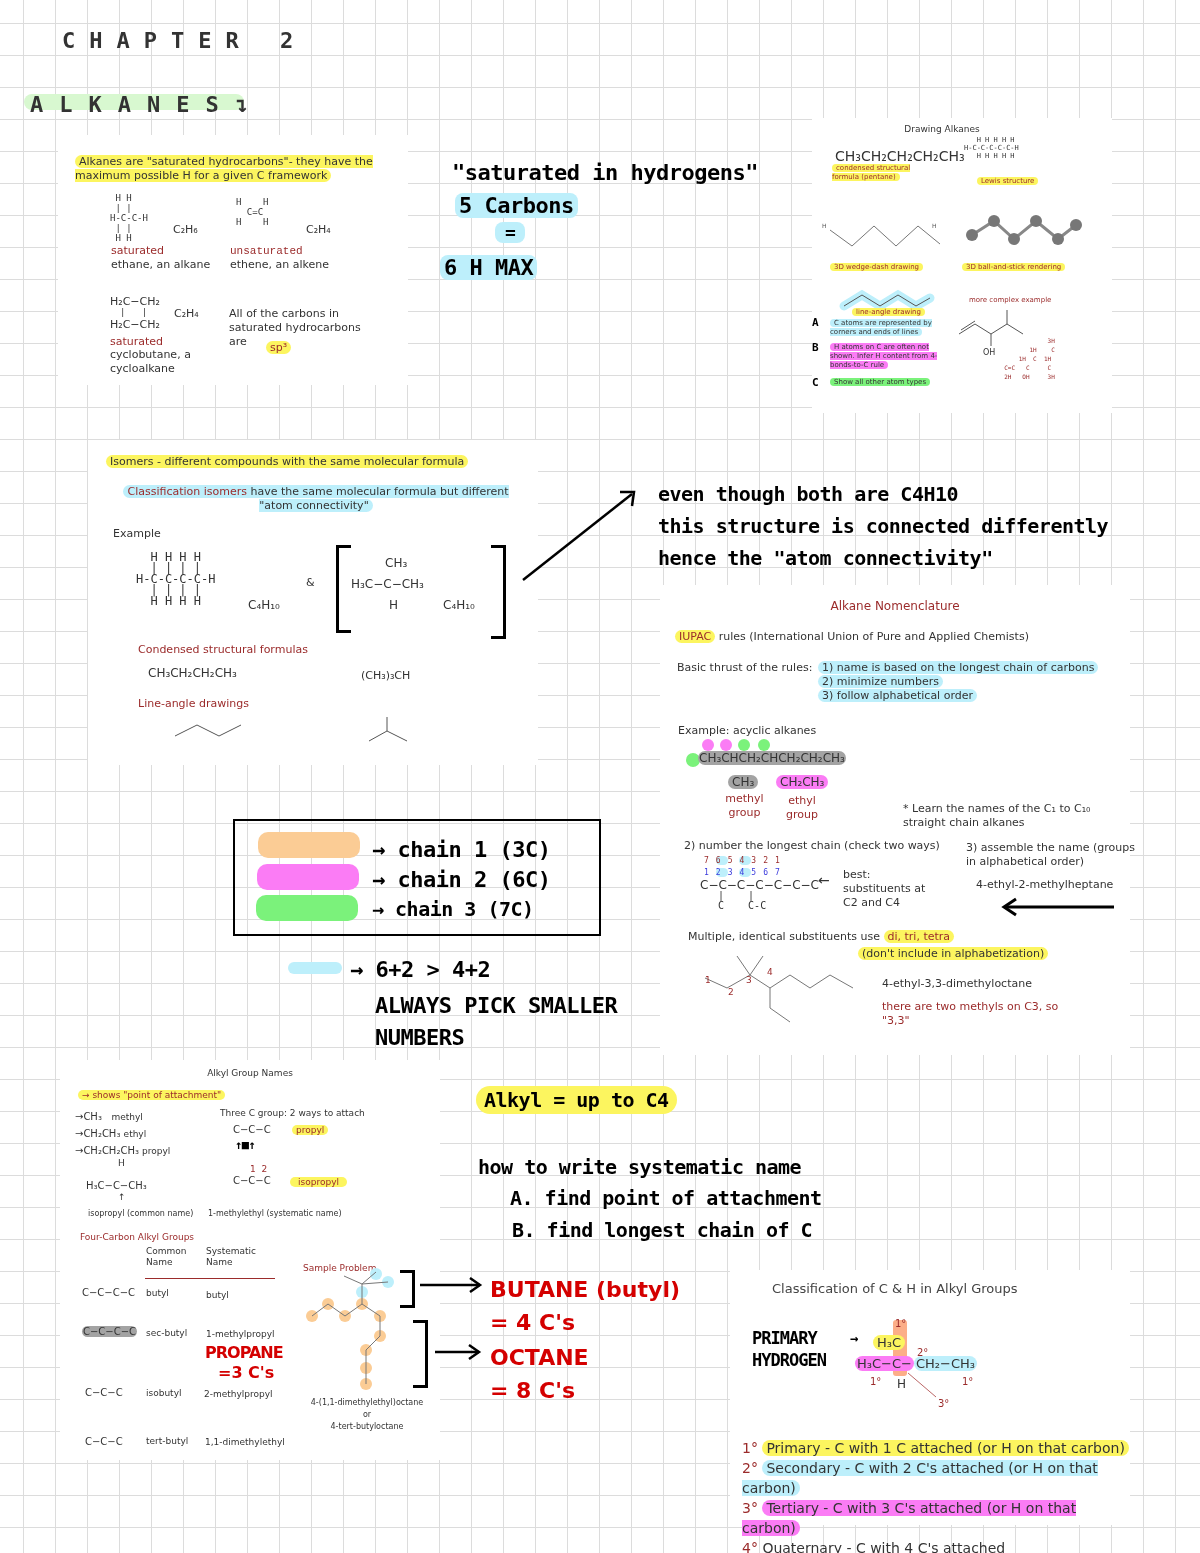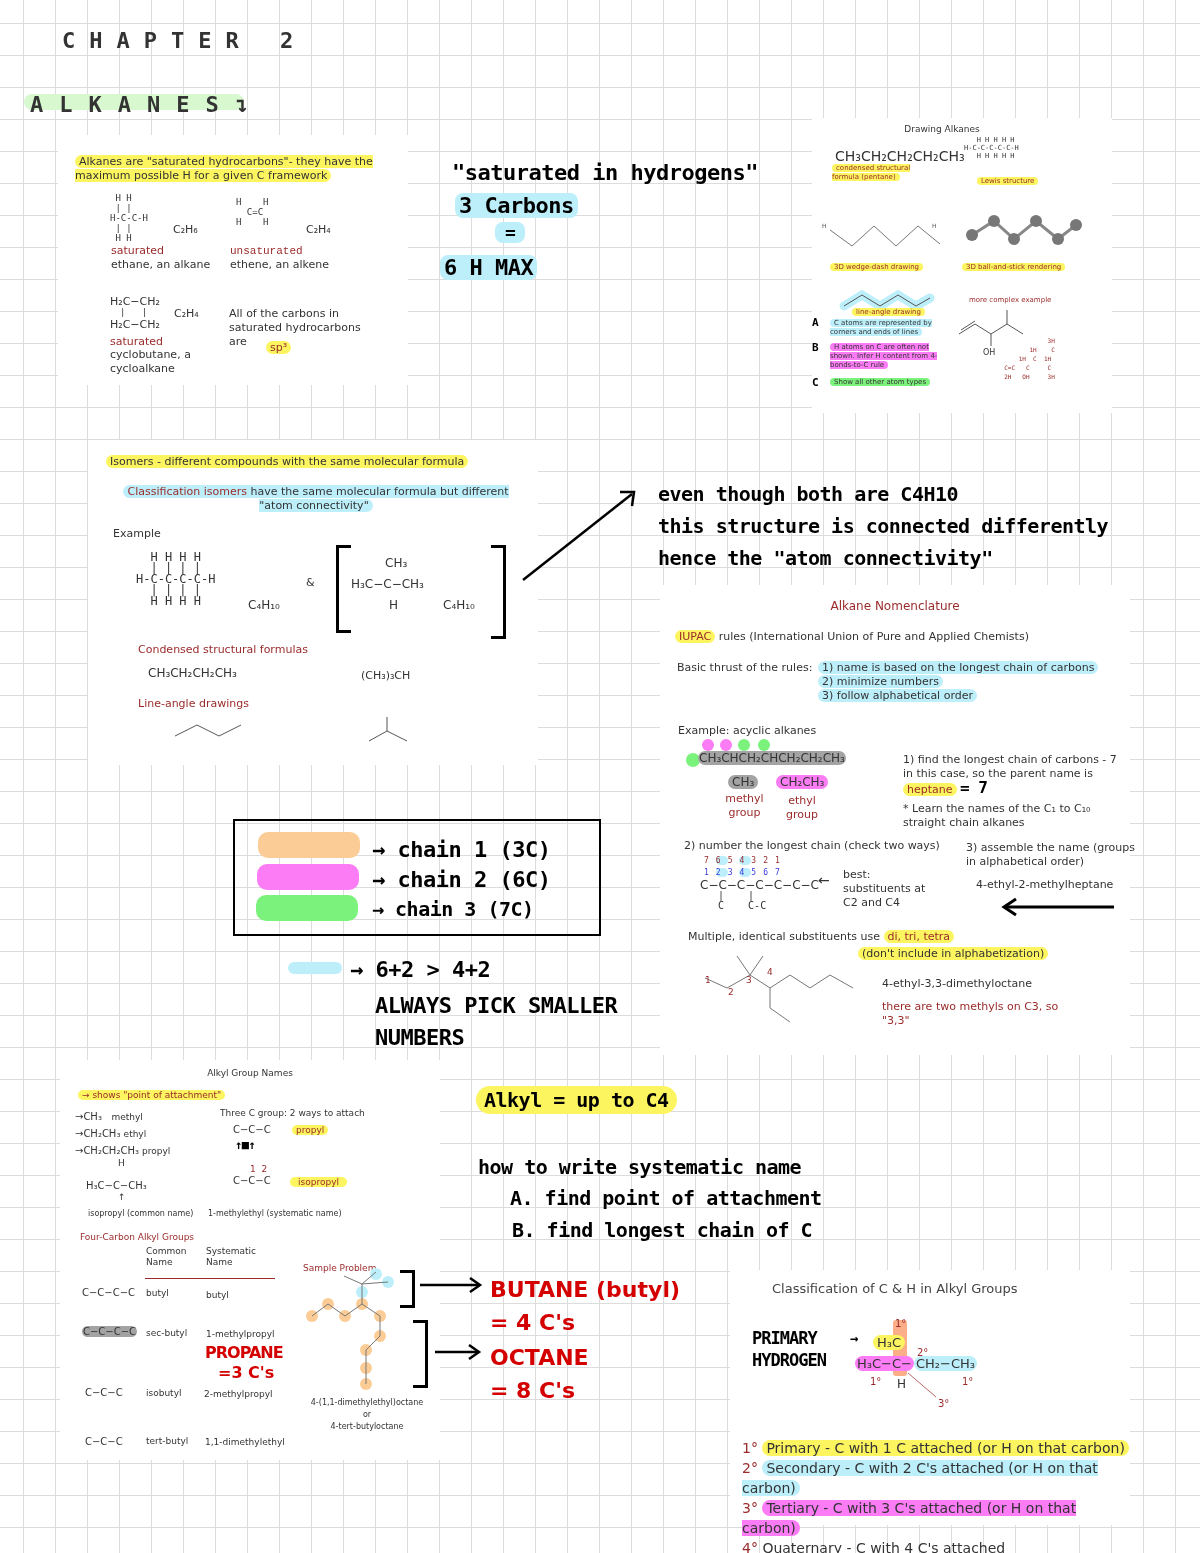--- a/index.html
+++ b/index.html
@@ -66,21 +66,21 @@
   <div class="abs xs mono" style="left:62px;top:172px;white-space:pre;">|   |</div>
   <div class="abs sm" style="left:52px;top:183px;">H₂C−CH₂</div>
   <div class="abs sm" style="left:116px;top:172px;">C₂H₄</div>
   <div class="abs sm red" style="left:52px;top:200px;">saturated</div>
   <div class="abs sm" style="left:52px;top:213px;width:95px;">cyclobutane, a cycloalkane</div>
   <div class="abs sm" style="left:171px;top:172px;width:140px;">All of the carbons in saturated hydrocarbons are</div>
   <div class="abs sm" style="left:208px;top:206px;"><span class="hl-y red">sp³</span></div>
 </div>
 
 <div class="abs hand" style="left:452px;top:160px;font-size:22px;">"saturated in hydrogens"</div>
-<div class="abs hand" style="left:455px;top:193px;font-size:22px;"><span class="hl-b">3 Carbons</span></div>
+<div class="abs hand" style="left:455px;top:193px;font-size:22px;"><span class="hl-b">5 Carbons</span></div>
 <div class="abs hand" style="left:495px;top:222px;font-size:18px;"><span class="hl-b" style="padding:0 10px;">=</span></div>
 <div class="abs hand" style="left:440px;top:255px;font-size:22px;"><span class="hl-b">6 H MAX</span></div>
 
 <div class="panel" style="left:812px;top:118px;width:300px;height:295px;">
   <div class="abs xs" style="left:0;width:260px;text-align:center;top:6px;">Drawing Alkanes</div>
   <div class="abs" style="left:15px;top:30px;font-size:14px;margin-left:8px;">CH₃CH₂CH₂CH₂CH₃</div>
   <div class="abs xs" style="left:20px;top:46px;width:90px;font-size:7px;line-height:9px;"><span class="hl-y red">condensed structural formula (pentane)</span></div>
   <div class="abs mono" style="left:152px;top:18px;font-size:7px;line-height:8px;white-space:pre;">   H H H H H
 H-C-C-C-C-C-H
    H H H H H</div>
@@ -184,23 +184,20 @@
   <div class="abs" style="left:42px;top:154px;width:12px;height:12px;border-radius:50%;background:#fb7cf5;"></div>
   <div class="abs" style="left:60px;top:154px;width:12px;height:12px;border-radius:50%;background:#fb7cf5;"></div>
   <div class="abs" style="left:78px;top:154px;width:12px;height:12px;border-radius:50%;background:#7bf27b;"></div>
   <div class="abs" style="left:98px;top:154px;width:12px;height:12px;border-radius:50%;background:#7bf27b;"></div>
   <div class="abs" style="left:26px;top:168px;width:14px;height:14px;border-radius:50%;background:#7bf27b;"></div>
   <div class="abs" style="left:38px;top:166px;font-size:12px;"><span class="hl-o" style="padding:0 1px;">CH₃CHCH₂CHCH₂CH₂CH₃</span></div>
   <div class="abs" style="left:68px;top:190px;font-size:12px;"><span class="hl-o">CH₃</span></div>
   <div class="abs" style="left:116px;top:190px;font-size:12px;"><span class="hl-p">CH₂CH₃</span></div>
   <div class="abs sm red" style="left:62px;top:207px;width:45px;text-align:center;">methyl group</div>
   <div class="abs sm red" style="left:122px;top:209px;width:40px;text-align:center;">ethyl group</div>
-  <div class="abs sm" style="left:243px;top:168px;width:215px;">
-    <span>1) find the longest chain of carbons - 7 in this case, so the parent name is</span> <span class="hl-y red">heptane</span> <span class="hand" style="font-size:16px;">= 7</span>
-  </div>
   <div class="abs sm" style="left:243px;top:217px;width:220px;">* Learn the names of the C₁ to C₁₀ straight chain alkanes</div>
   <div class="abs sm" style="left:24px;top:254px;">2) number the longest chain (check two ways)</div>
   <div class="abs mono" style="left:44px;top:271px;font-size:8px;letter-spacing:7px;color:#9b2b2b;">
     <span>7</span><span class="hl-b" style="padding:0;">6</span><span>5</span><span class="hl-b" style="padding:0;">4</span><span>3</span><span>2</span><span>1</span>
   </div>
   <div class="abs mono" style="left:44px;top:283px;font-size:8px;letter-spacing:7px;color:#3a3adc;">
     <span>1</span><span class="hl-b" style="padding:0;">2</span><span>3</span><span class="hl-b" style="padding:0;">4</span><span>5</span><span>6</span><span>7</span>
   </div>
   <div class="abs" style="left:40px;top:293px;font-size:12px;">C−C−C−C−C−C−C</div>
   <div class="abs mono" style="left:58px;top:306px;font-size:10px;line-height:10px;white-space:pre;">|    |

